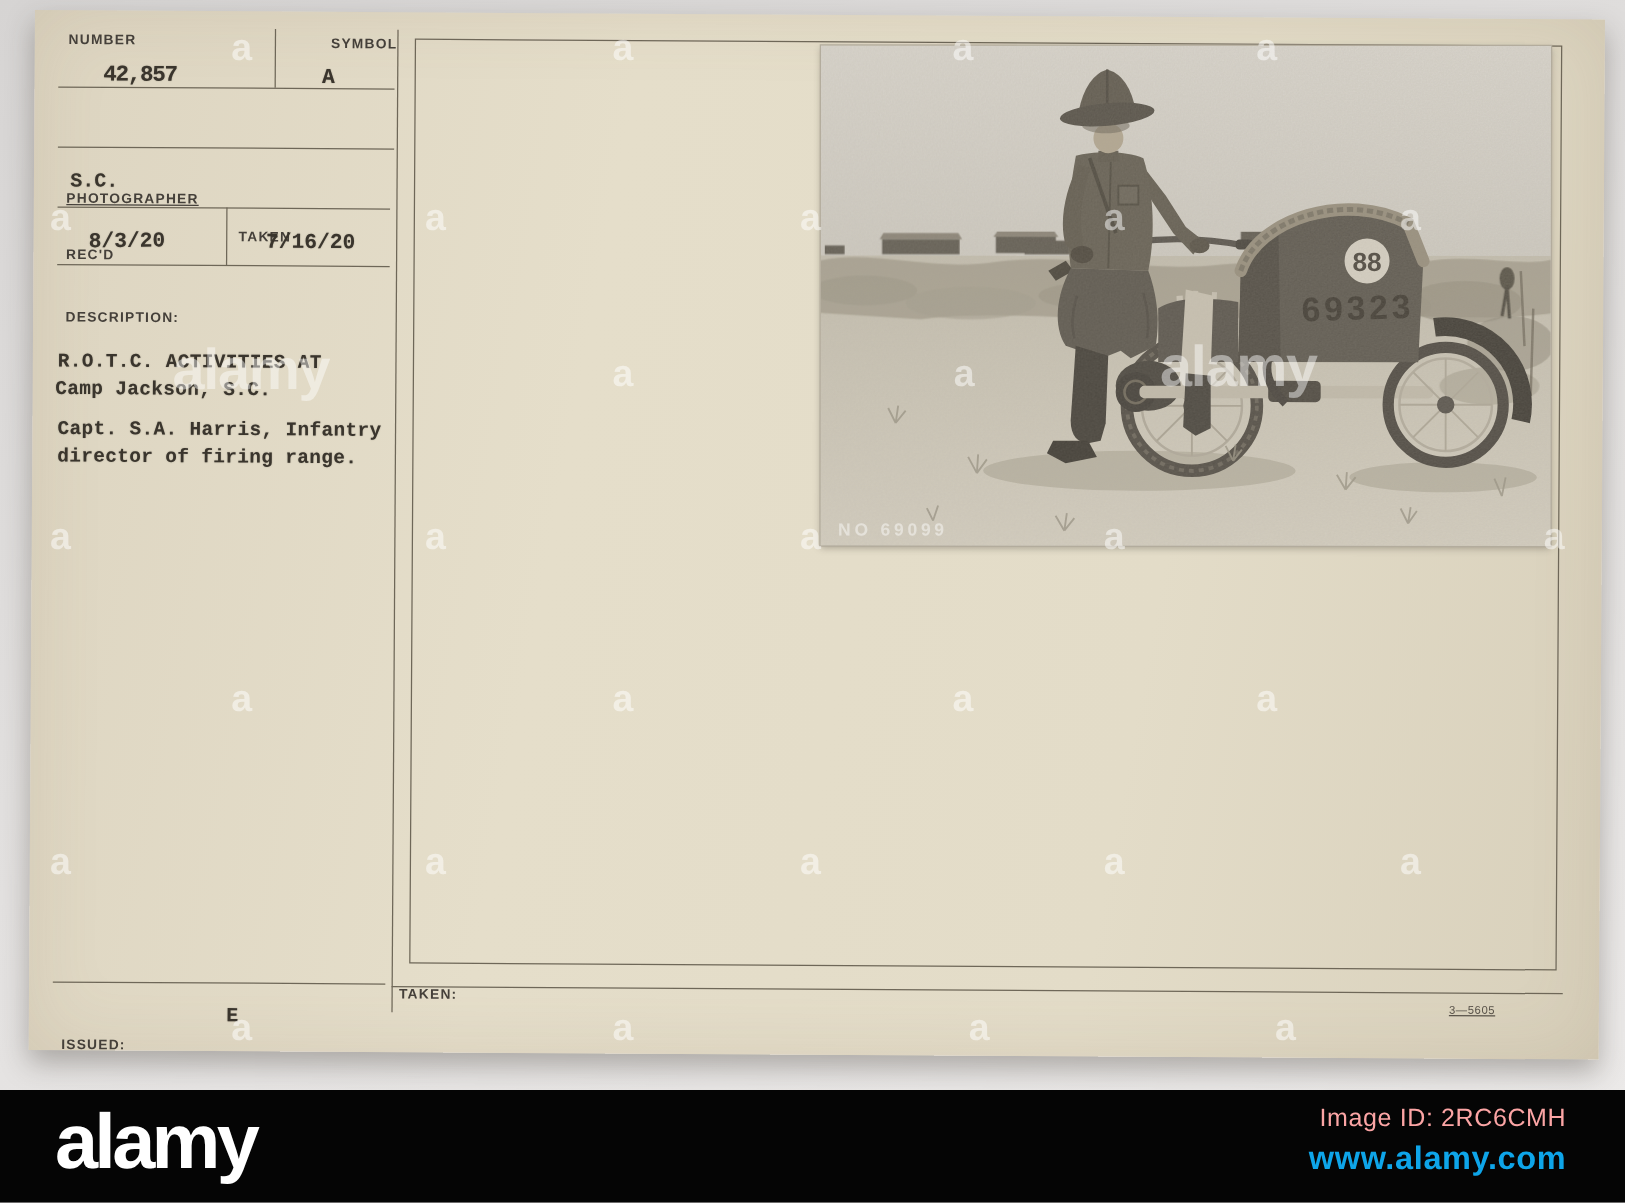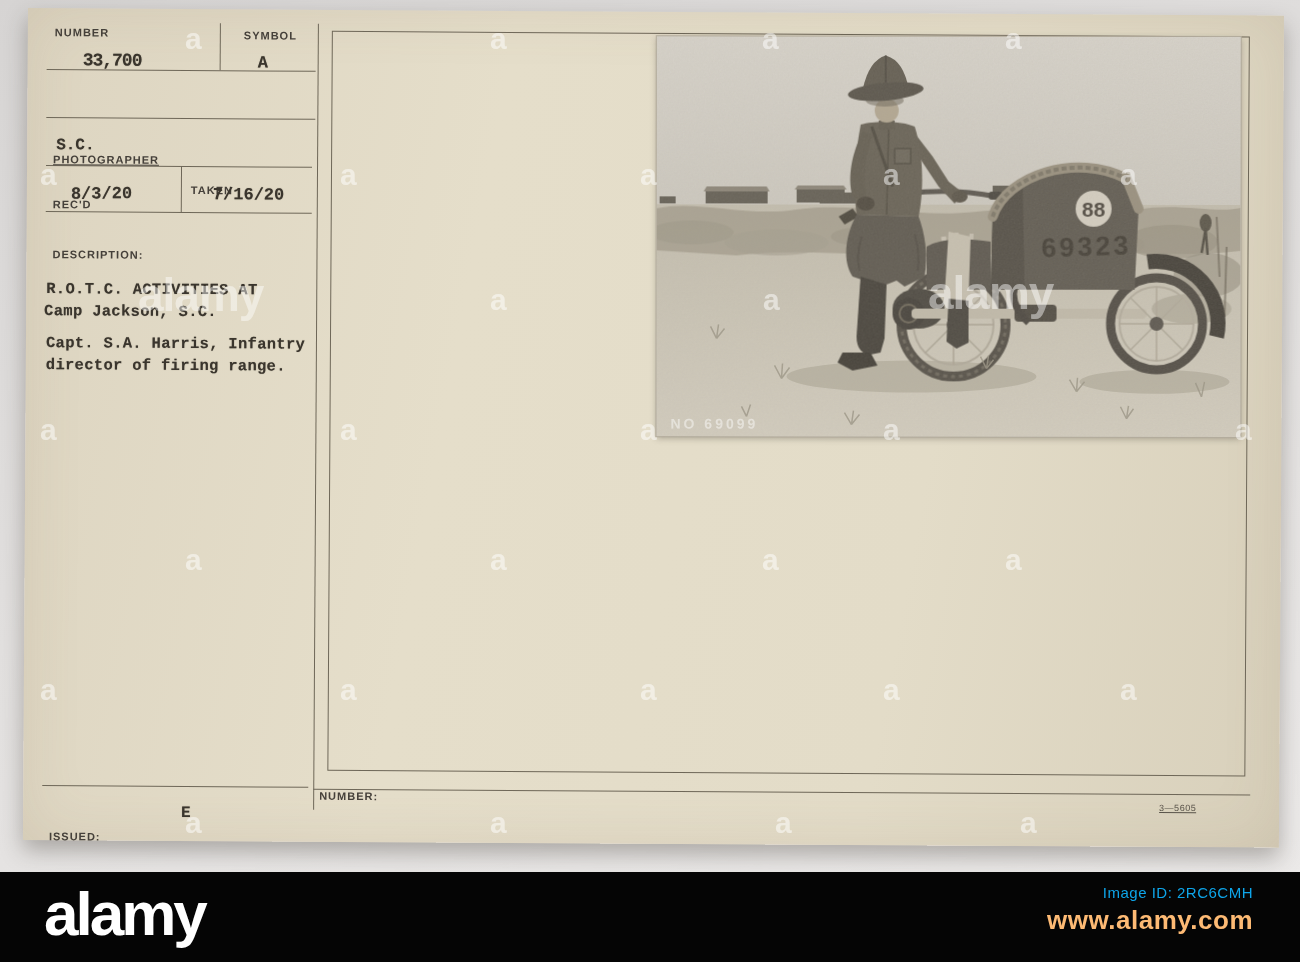--- a/index.html
+++ b/index.html
@@ -47,52 +47,52 @@
   }
   
   .footer{
     position:absolute;left:0;top:872px;width:1300px;height:90px;background:#050505;z-index:10;
   }
   .footer .logo{
     position:absolute;left:44px;top:6px;color:#fff;font-size:62px;font-weight:bold;
     letter-spacing:-3px;font-family:"Liberation Sans",sans-serif;
   }
   .footer .meta{position:absolute;right:47px;top:12px;text-align:right;}
-  .footer .image-id{font-size:15px;color:#0ea5e9;letter-spacing:.5px;}
-  .footer .site-url{font-size:26px;color:#fdba74;font-weight:bold;margin-top:4px;letter-spacing:.5px;text-align:center;}
+  .footer .image-id{font-size:20px;color:#fca5a5;letter-spacing:.5px;}
+  .footer .site-url{font-size:26px;color:#0ea5e9;font-weight:bold;margin-top:4px;letter-spacing:.5px;text-align:center;}
 </style>
 </head>
 <body>
 
 <div class="stage">
 
   <div class="card">
 
     <div class="rule v" style="left:290px;top:14px;height:786px;"></div>
     <div class="rule h" style="left:19px;top:61px;width:269px;"></div>
     <div class="rule h" style="left:19px;top:109px;width:269px;"></div>
     <div class="rule h" style="left:19px;top:157px;width:266px;"></div>
     <div class="rule h" style="left:19px;top:203px;width:266px;"></div>
     <div class="rule v" style="left:192px;top:14px;height:47px;"></div>
     <div class="rule v" style="left:154px;top:157px;height:46px;"></div>
     <div class="rule h" style="left:19px;top:777px;width:266px;"></div>
     <div class="rule h" style="left:290px;top:779px;width:937px;"></div>
     <div style="position:absolute;left:304px;top:21px;width:916px;height:738px;border:1px solid #6e6758;"></div>
 
     <div class="form-label" style="left:27px;top:18px;">NUMBER</div>
-    <div class="form-label" style="left:216px;top:20px;">SYMBOL</div>
+    <div class="form-label" style="left:237px;top:20px;">SYMBOL</div>
     <div class="form-label" style="left:26px;top:145px;text-decoration:underline;">PHOTOGRAPHER</div>
     <div class="form-label" style="left:26px;top:190px;">REC'D</div>
     <div class="form-label" style="left:164px;top:175px;">TAKEN</div>
     <div class="form-label" style="left:26px;top:240px;">DESCRIPTION:</div>
     <div class="form-label" style="left:26px;top:782px;margin-top:40px;">ISSUED:</div>
-    <div class="form-label" style="left:296px;top:780px;">NUMBER:</div>
+    <div class="form-label" style="left:296px;top:780px;">TAKEN:</div>
     <div class="print-code" style="left:1136px;top:788px;text-decoration:underline;">3—5605</div>
 
-    <div class="typed" style="left:55px;top:42px;font-size:18px;letter-spacing:-1px;">33,700</div>
+    <div class="typed" style="left:55px;top:42px;font-size:18px;letter-spacing:-1px;">42,857</div>
     <div class="typed" style="left:230px;top:44px;font-size:17px;">A</div>
     <div class="typed" style="left:29px;top:128px;font-size:16px;">S.C.</div>
     <div class="typed" style="left:44px;top:176px;font-size:17px;transform:rotate(-1deg);">8/3/20</div>
     <div class="typed" style="left:186px;top:176px;font-size:17px;">7/16/20</div>
     <div class="typed desc-line" style="left:20px;top:272px;">R.O.T.C. ACTIVITIES AT</div>
     <div class="typed desc-line" style="left:18px;top:294px;">Camp Jackson, S.C.</div>
     <div class="typed desc-line" style="left:20px;top:326px;">Capt. S.A. Harris, Infantry</div>
     <div class="typed desc-line" style="left:20px;top:348px;">director of firing range.</div>
     <div class="typed" style="left:158px;top:795px;font-size:16px;">E</div>
 

